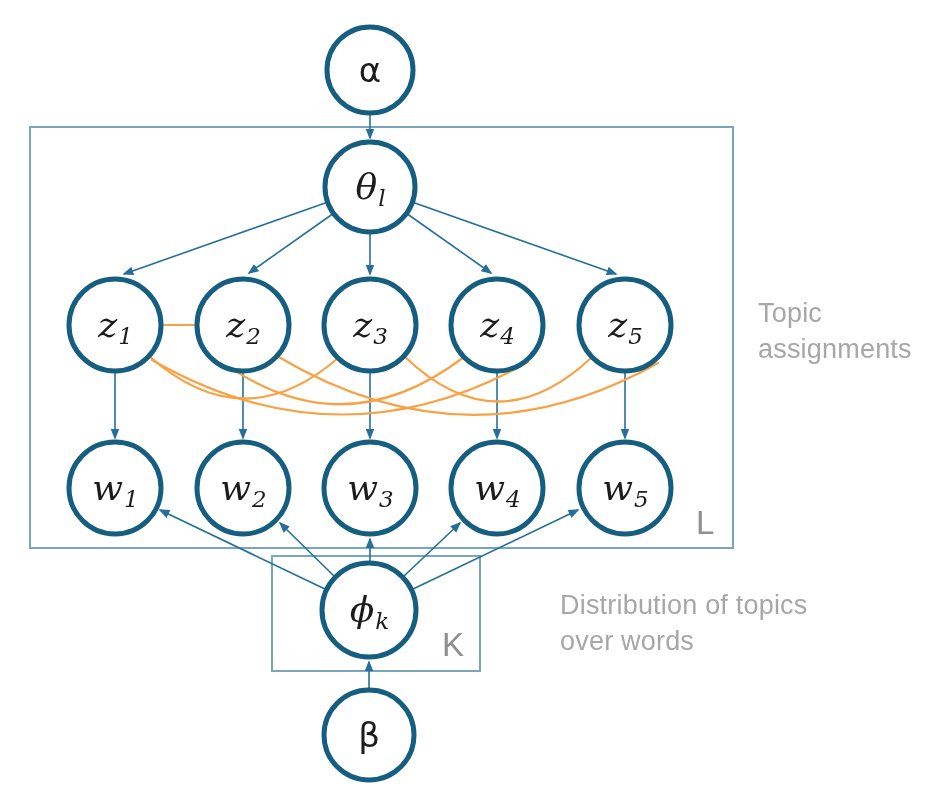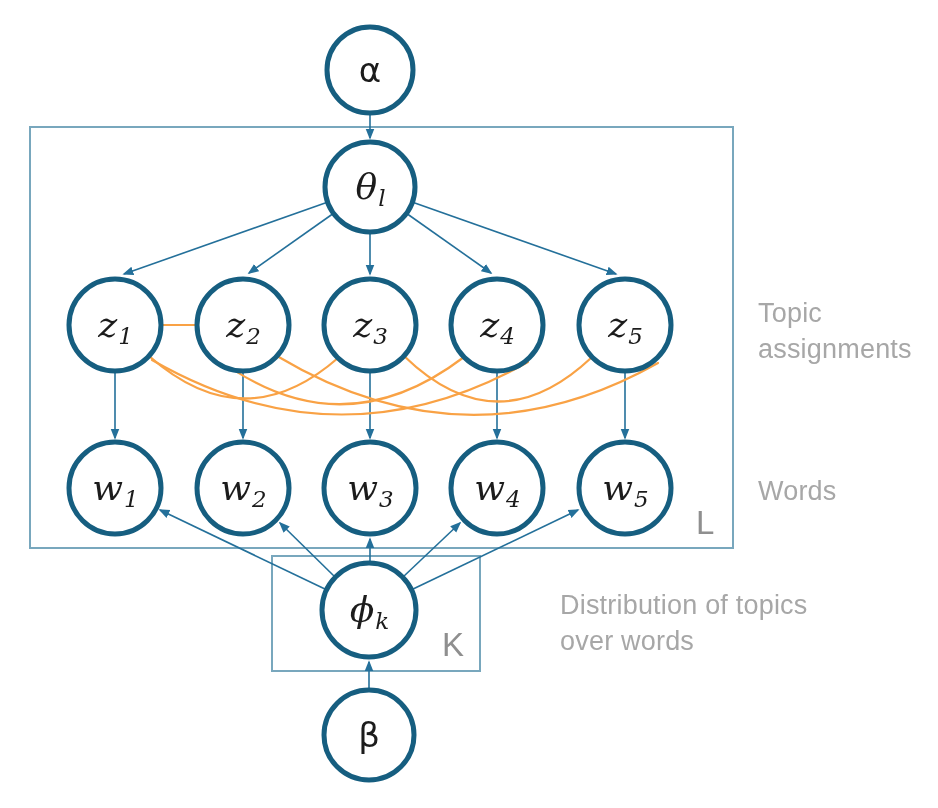--- a/index.html
+++ b/index.html
@@ -192,16 +192,15 @@
       </span>
   </div>
   <div class="node-label" style="left:319px;top:703px;">
     <span class="glyph-sans">β</span>
   </div>
 
   <div class="plate-label" style="left:696px;top:506px;">L</div>
   <div class="plate-label" style="left:442px;top:628px;">K</div>
 
   <div class="annotation" style="left:758px;top:296px;width:172px;">Topic assignments</div>
-  <div class="annotation" style="left:758px;top:474px;width:172px;">Words</div>
   <div class="annotation" style="left:560px;top:588px;width:290px;">Distribution of topics over words</div>
 
 </div>
 
 </body></html>

